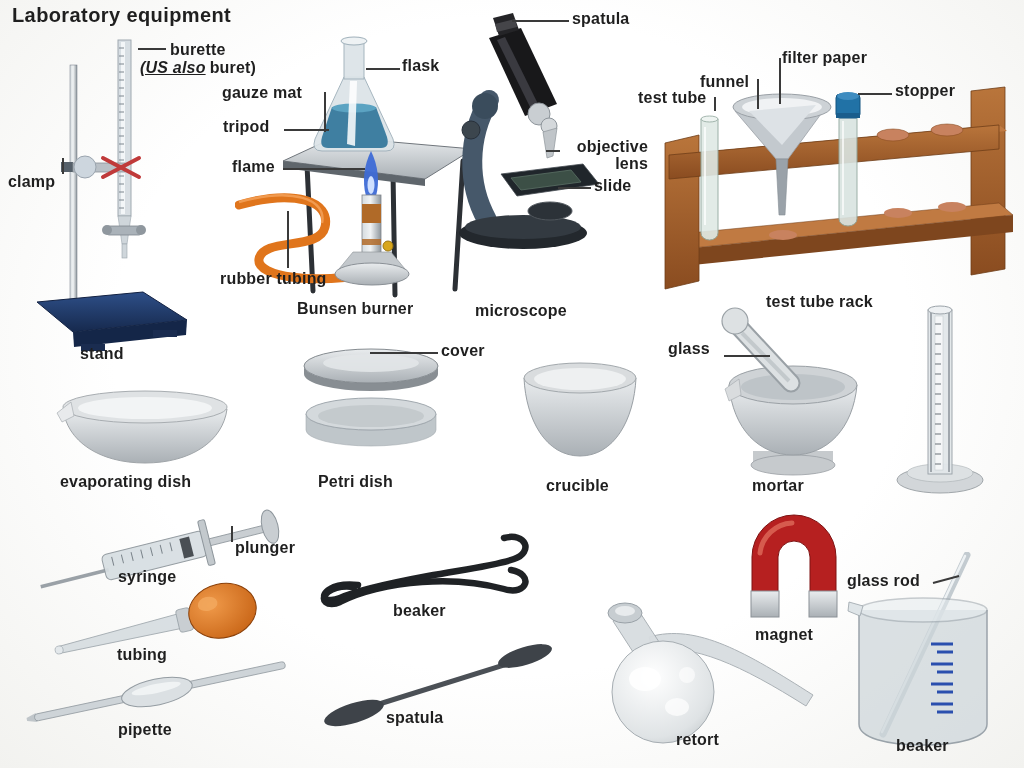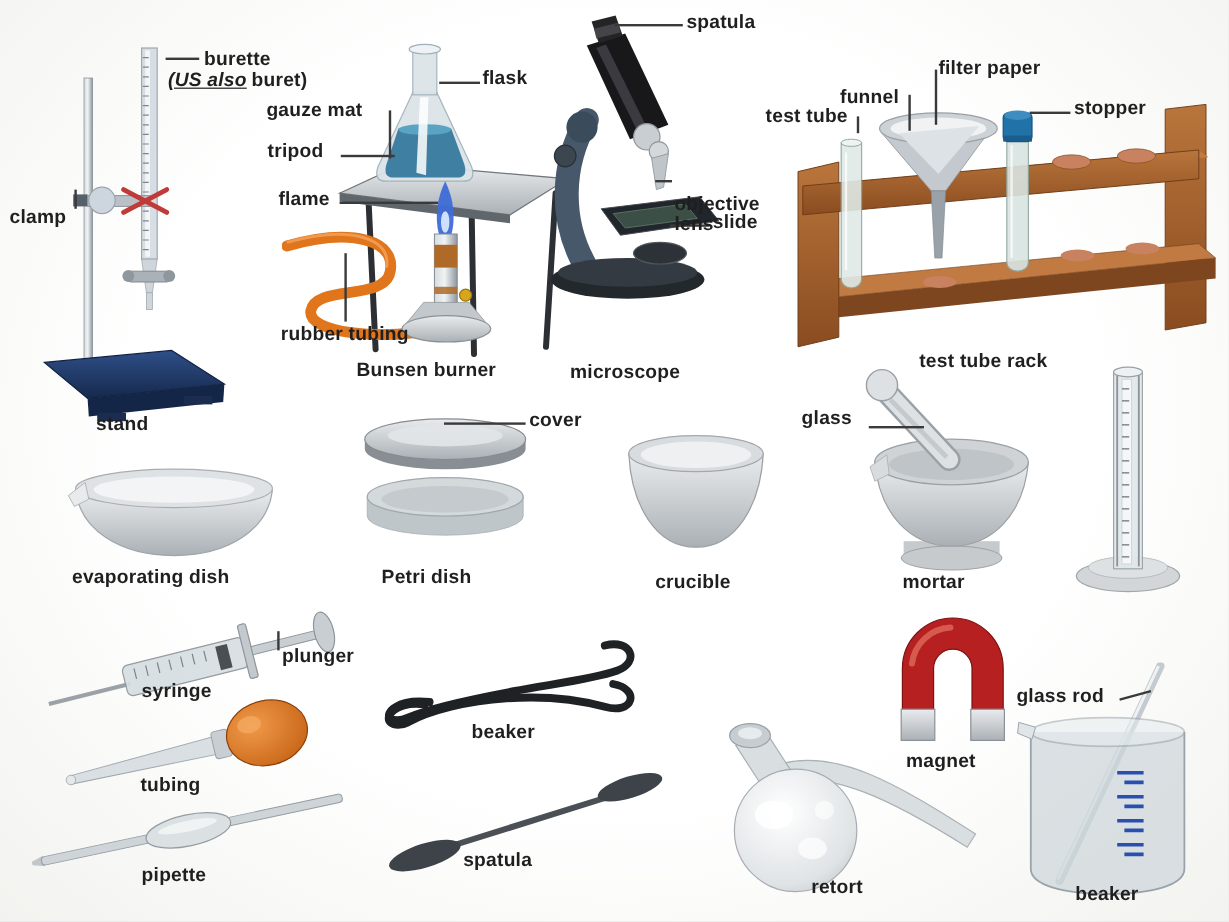--- a/index.html
+++ b/index.html
@@ -2,21 +2,21 @@
 <html><head>
 <meta charset="utf-8">
 <style>
   html,body{margin:0;padding:0;background:#e8e8e8;}
   .canvas{position:relative;width:1024px;height:768px;overflow:hidden;
     background:radial-gradient(ellipse at 50% 45%, #ffffff 55%, #f2f2ef 100%);
     font-family:"Liberation Sans", sans-serif;}
   .art{position:absolute;}
   .lbl{position:absolute;font-weight:700;font-size:16px;color:#1f1f1f;
     letter-spacing:.2px;white-space:nowrap;line-height:1.05;}
-  .lbl.center{text-align:left;white-space:normal;margin-top:24px;}
+  .lbl.center{text-align:right;white-space:normal;}
   .lbl.title{font-size:20px;letter-spacing:.4px;}
   .lbl .alt-i{font-style:italic;margin-right:4px;text-decoration:underline;}
   .lead-h,.lead-v,.lead-d{position:absolute;background:#3a3a3a;}
   .lead-h{height:2px;}
   .lead-v{width:2px;}
   .lead-d{height:2px;transform:rotate(-15deg);transform-origin:left center;}
 </style>
 </head>
 <body>
 
@@ -308,30 +308,31 @@
   <div class="lead-h" style="left:558px;top:187px;width:33px"></div>
   <div class="lead-v" style="left:714px;top:97px;height:14px"></div>
   <div class="lead-v" style="left:757px;top:79px;height:30px"></div>
   <div class="lead-v" style="left:779px;top:58px;height:46px"></div>
   <div class="lead-h" style="left:858px;top:93px;width:34px"></div>
   <div class="lead-h" style="left:370px;top:352px;width:68px"></div>
   <div class="lead-h" style="left:724px;top:355px;width:46px"></div>
   <div class="lead-v" style="left:231px;top:526px;height:16px"></div>
   <div class="lead-d" style="left:933px;top:582px;width:27px"></div>
 
+  <div class="lbl title" style="left:12px;top:5px">Laboratory equipment</div>
 
   <div class="lbl" style="left:170px;top:42px">burette</div>
   <div class="lbl" style="left:140px;top:60px"><span class="alt-i">(US also</span><span>buret)</span></div>
   <div class="lbl" style="left:8px;top:174px">clamp</div>
   <div class="lbl" style="left:80px;top:346px">stand</div>
 
   <div class="lbl" style="left:222px;top:85px">gauze mat</div>
   <div class="lbl" style="left:223px;top:119px">tripod</div>
   <div class="lbl" style="left:232px;top:159px">flame</div>
-  <div class="lbl" style="left:234px;top:271px">rubber tubing</div>
+  <div class="lbl" style="left:220px;top:271px">rubber tubing</div>
   <div class="lbl" style="left:297px;top:301px">Bunsen burner</div>
   <div class="lbl" style="left:402px;top:58px">flask</div>
 
   <div class="lbl" style="left:572px;top:11px">spatula</div>
   <div class="lbl center" style="left:562px;top:139px;width:86px">objective lens</div>
   <div class="lbl" style="left:594px;top:178px">slide</div>
   <div class="lbl" style="left:475px;top:303px">microscope</div>
 
   <div class="lbl" style="left:638px;top:90px">test tube</div>
   <div class="lbl" style="left:700px;top:74px">funnel</div>

